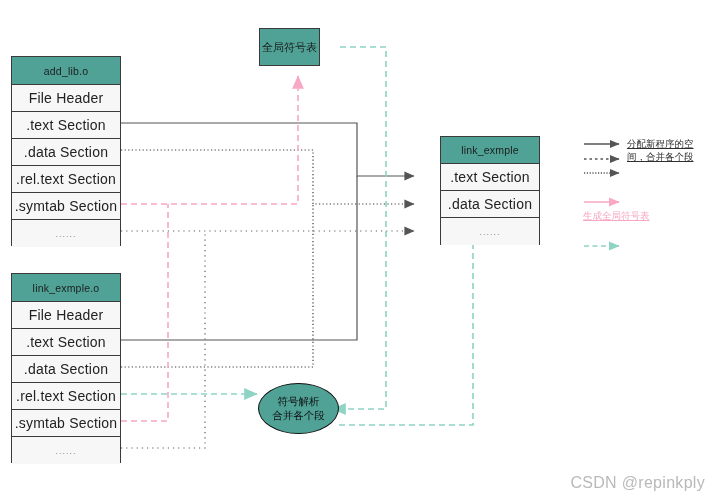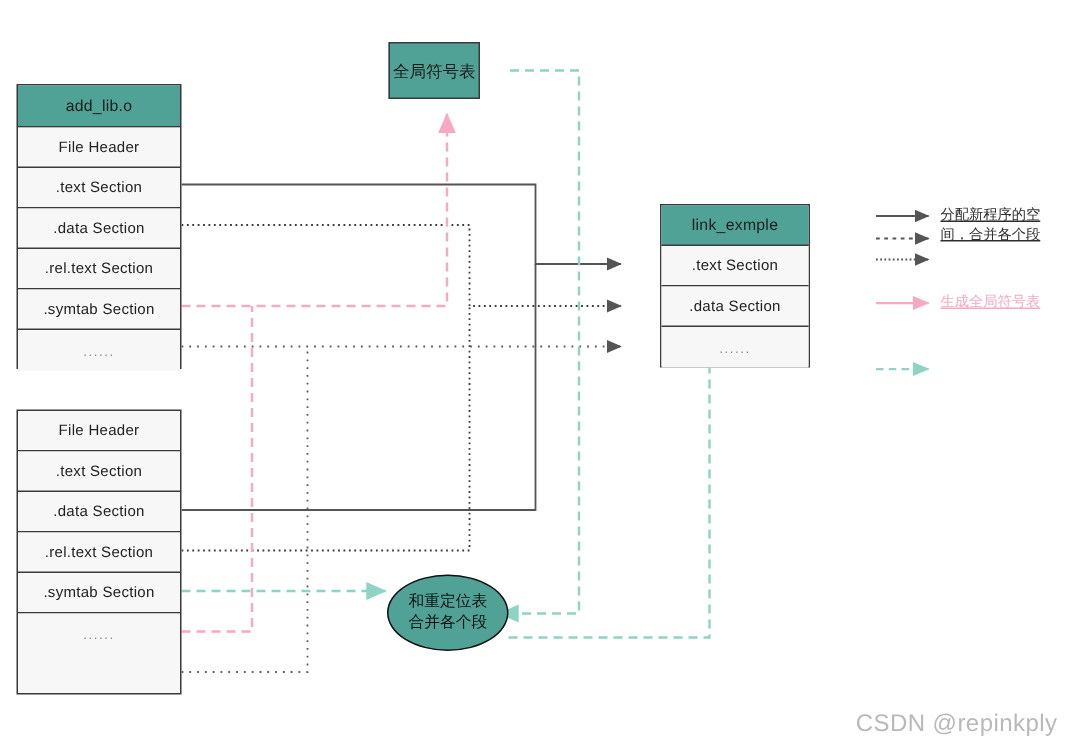--- a/index.html
+++ b/index.html
@@ -7,21 +7,21 @@
     width:717px;height:500px;background:#ffffff;
     font-family:"Liberation Sans","DejaVu Sans",sans-serif;
     overflow:hidden;position:relative;
   }
   #stage{position:absolute;left:0;top:0;width:717px;height:500px;}
   svg.layer{position:absolute;left:0;top:0;width:717px;height:500px;}
   .obj-box{position:absolute;border:1px solid #3a3a3a;box-sizing:border-box;background:#f7f7f7;}
   .obj-row{
     box-sizing:border-box;border-bottom:1px solid #3a3a3a;
     display:flex;align-items:center;justify-content:center;
-    font-size:10px;color:#222;background:#f7f7f7;letter-spacing:.2px;
+    font-size:14px;color:#222;background:#f7f7f7;letter-spacing:.2px;
   }
   .obj-row:last-child{border-bottom:none;}
   .obj-head{background:#4fa295;color:#1d1d1d;font-size:10.5px;}
   .dots-row{color:#8a8a8a;font-size:9px;letter-spacing:1px;}
   .plain-box{
     position:absolute;border:1px solid #3a3a3a;box-sizing:border-box;
     background:#4fa295;display:flex;align-items:center;justify-content:center;
     font-size:11px;color:#1b1b1b;
   }
   .ellipse-node{
@@ -82,60 +82,61 @@
     <div class="obj-row obj-head" style="height:28px;">add_lib.o</div>
     <div class="obj-row" style="height:27px;">File Header</div>
     <div class="obj-row" style="height:27px;">.text Section</div>
     <div class="obj-row" style="height:27px;">.data Section</div>
     <div class="obj-row" style="height:27px;">.rel.text Section</div>
     <div class="obj-row" style="height:27px;">.symtab Section</div>
     <div class="obj-row dots-row" style="height:27px;">......</div>
   </div>
 
   <div class="obj-box" style="left:11px;top:273px;width:110px;height:190px;">
+    <div class="obj-row obj-head" style="height:28px;">link_exmple.o</div>
     <div class="obj-row" style="height:27px;">File Header</div>
     <div class="obj-row" style="height:27px;">.text Section</div>
     <div class="obj-row" style="height:27px;">.data Section</div>
     <div class="obj-row" style="height:27px;">.rel.text Section</div>
     <div class="obj-row" style="height:27px;">.symtab Section</div>
     <div class="obj-row dots-row" style="height:27px;">......</div>
   </div>
 
   <div class="obj-box" style="left:440px;top:136px;width:100px;height:109px;">
     <div class="obj-row obj-head" style="height:27px;">link_exmple</div>
     <div class="obj-row" style="height:27px;">.text Section</div>
     <div class="obj-row" style="height:27px;">.data Section</div>
     <div class="obj-row dots-row" style="height:27px;">......</div>
   </div>
 
   <div class="plain-box" style="left:259px;top:28px;width:61px;height:38px;">全局符号表</div>
 
   <div class="ellipse-node" style="left:258px;top:383px;width:81px;height:51px;">
-    <span>和重定位表</span>
+    <span>符号解析</span>
     <span>合并各个段</span>
   </div>
 
   <div class="legend" style="left:583px;top:138px;width:134px;height:130px;">
 
     <div class="legend-row" style="left:0;top:0;width:134px;">
       <svg width="44" height="42">
         <defs>
           <marker id="lg-gray" markerWidth="8" markerHeight="8" refX="7" refY="4" orient="auto">
             <path d="M0,0.8 L7.5,4 L0,7.2 z" fill="#555555"></path>
           </marker>
         </defs>
         <line x1="1" y1="6" x2="36" y2="6" stroke="#555555" stroke-width="1.3" marker-end="url(#lg-gray)"></line>
         <line x1="1" y1="21" x2="36" y2="21" stroke="#555555" stroke-width="1.3" stroke-dasharray="2.5 3" marker-end="url(#lg-gray)"></line>
         <line x1="1" y1="35" x2="36" y2="35" stroke="#555555" stroke-width="1.3" stroke-dasharray="1.2 1.6" marker-end="url(#lg-gray)"></line>
       </svg>
       <div class="legend-txt gray">分配新程序的空
 间，合并各个段</div>
     </div>
 
-    <div class="legend-row" style="left:0;top:58px;width:134px;">
+    <div class="legend-row" style="left:0;top:58px;width:134px;flex-direction:column;">
       <svg width="44" height="14">
         <defs>
           <marker id="lg-pink" markerWidth="8" markerHeight="8" refX="7" refY="4" orient="auto">
             <path d="M0,0.8 L7.5,4 L0,7.2 z" fill="#f7a8c4"></path>
           </marker>
         </defs>
         <line x1="1" y1="6" x2="36" y2="6" stroke="#f7a8c4" stroke-width="1.5" marker-end="url(#lg-pink)"></line>
       </svg>
       <div class="legend-txt pink">生成全局符号表</div>
     </div>

